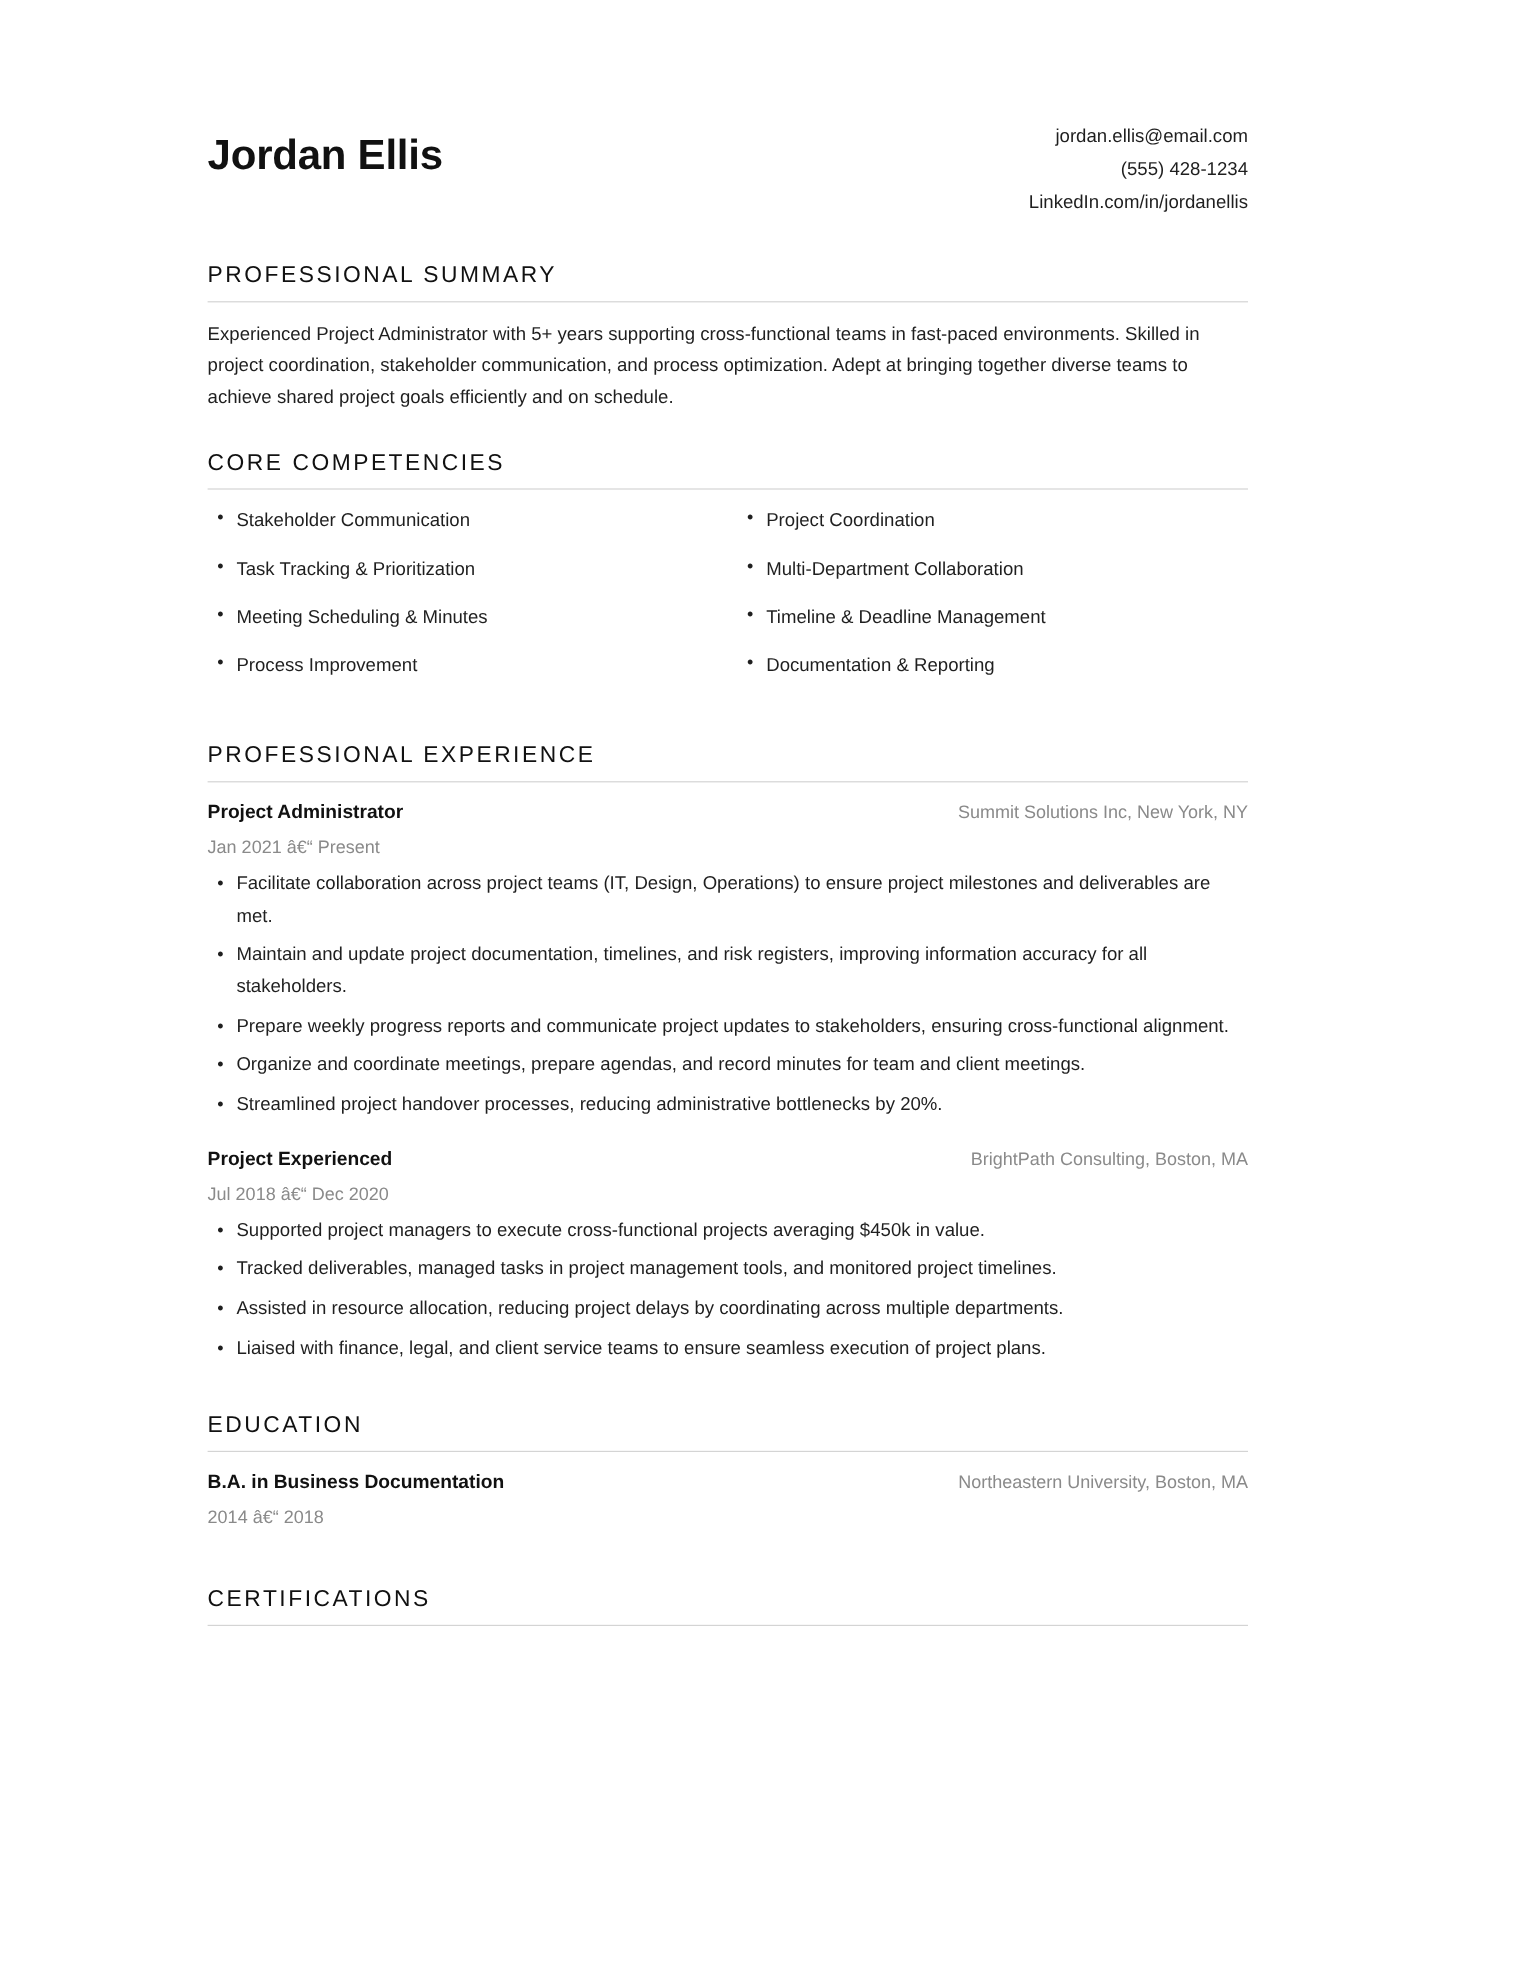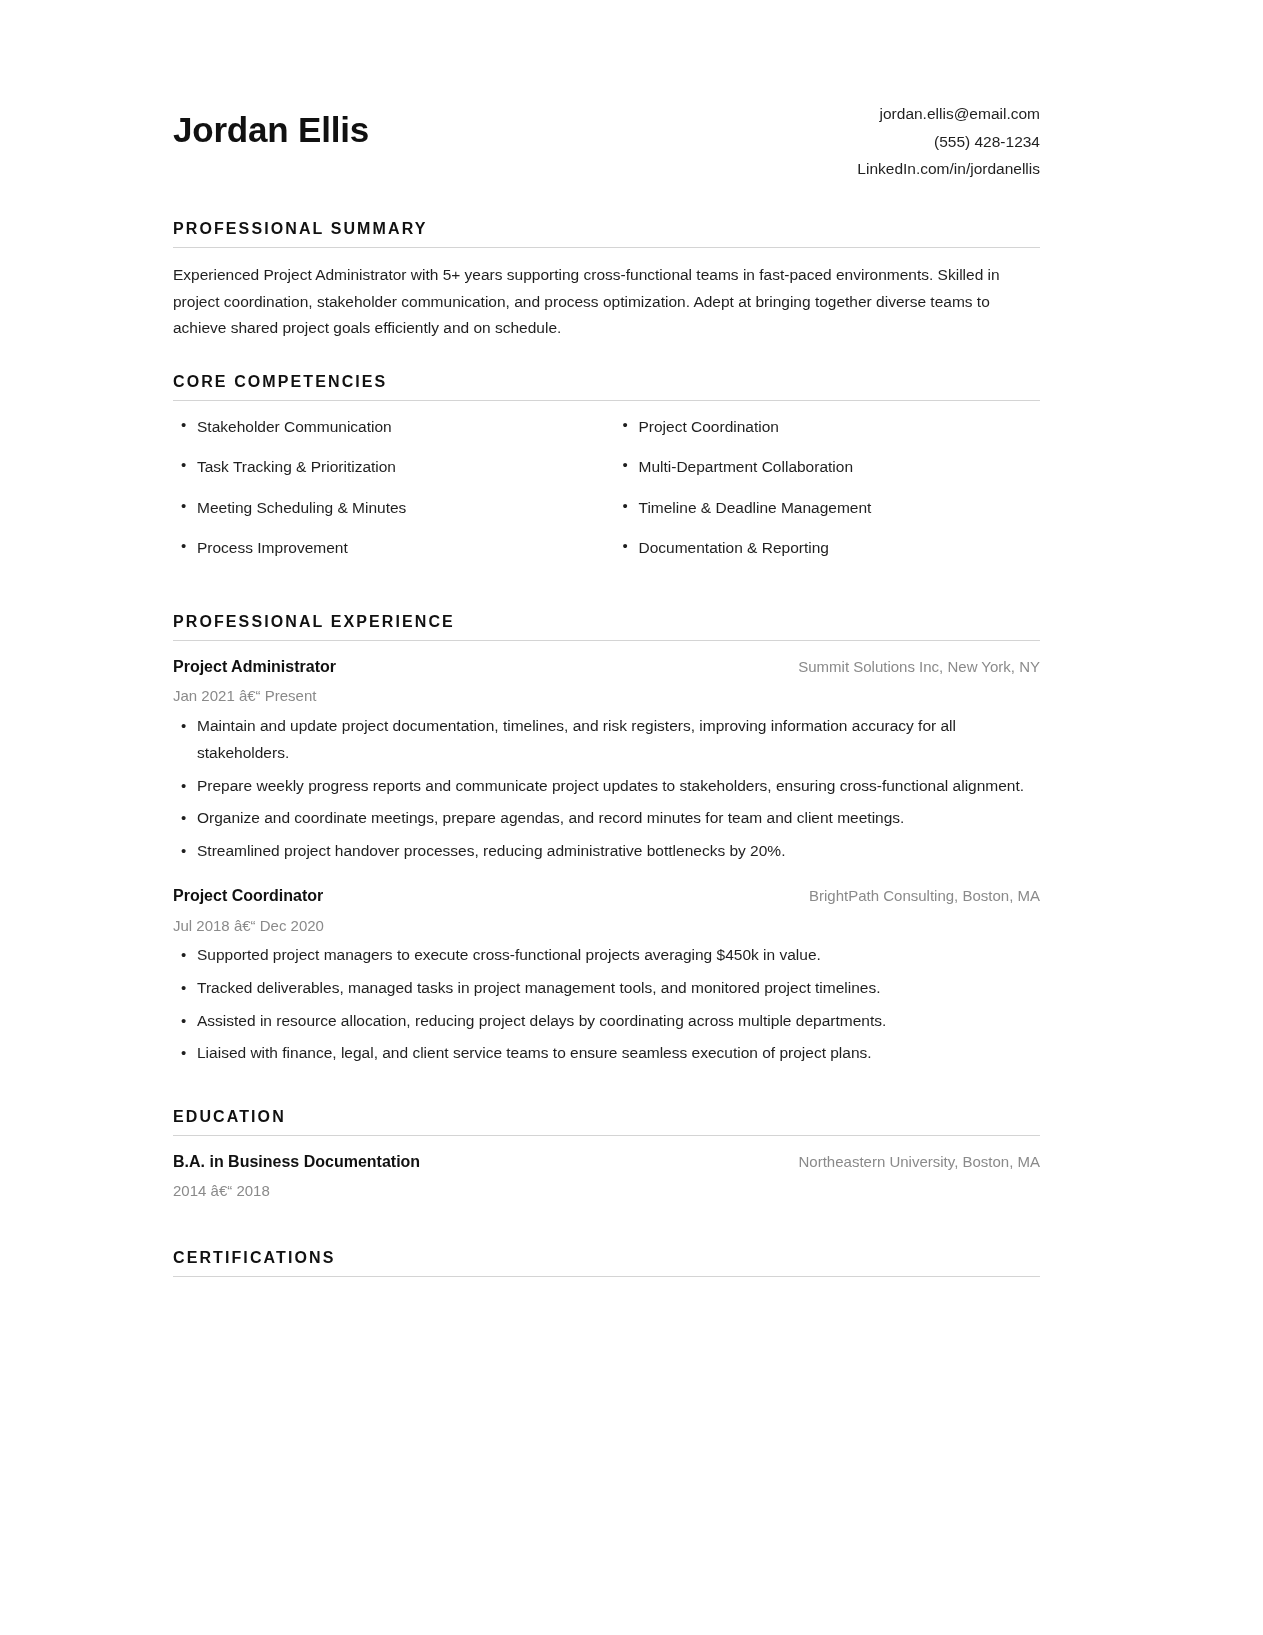--- a/index.html
+++ b/index.html
@@ -52,22 +52,22 @@
     font-size: 15.5px;
     line-height: 1.78;
     color: #1f1f1f;
     padding-top: 4px;
   }
   .contact div { white-space: nowrap; }
 
   
   .section { margin-top: 30px; }
   .section-title {
-    font-size: 16px;
-    font-weight: bold;
+    font-size: 19px;
+    font-weight: normal;
     letter-spacing: 2.1px;
     color: #111111;
     text-transform: uppercase;
     margin: 0 0 9px 0;
     line-height: 1.2;
   }
   .rule {
     border: 0;
     border-top: 1px solid #d4d4d4;
     margin: 0 0 14px 0;
@@ -216,30 +216,31 @@
       <h2 class="section-title">PROFESSIONAL EXPERIENCE</h2>
       <hr class="rule">
 
       <div class="entry">
         <div class="entry-head">
           <div class="entry-title">Project Administrator</div>
           <div class="entry-org">Summit Solutions Inc, New York, NY</div>
         </div>
         <div class="entry-dates">Jan 2021 â€“ Present</div>
         <ul class="bullets">
+          <li class="bullet">Facilitate collaboration across project teams (IT, Design, Operations) to ensure project milestones and deliverables are met.</li>
           <li class="bullet">Maintain and update project documentation, timelines, and risk registers, improving information accuracy for all stakeholders.</li>
           <li class="bullet">Prepare weekly progress reports and communicate project updates to stakeholders, ensuring cross-functional alignment.</li>
           <li class="bullet">Organize and coordinate meetings, prepare agendas, and record minutes for team and client meetings.</li>
           <li class="bullet">Streamlined project handover processes, reducing administrative bottlenecks by 20%.</li>
         </ul>
       </div>
 
       <div class="entry">
         <div class="entry-head">
-          <div class="entry-title">Project Coordinator</div>
+          <div class="entry-title">Project Experienced</div>
           <div class="entry-org">BrightPath Consulting, Boston, MA</div>
         </div>
         <div class="entry-dates">Jul 2018 â€“ Dec 2020</div>
         <ul class="bullets">
           <li class="bullet">Supported project managers to execute cross-functional projects averaging $450k in value.</li>
           <li class="bullet">Tracked deliverables, managed tasks in project management tools, and monitored project timelines.</li>
           <li class="bullet">Assisted in resource allocation, reducing project delays by coordinating across multiple departments.</li>
           <li class="bullet">Liaised with finance, legal, and client service teams to ensure seamless execution of project plans.</li>
         </ul>
       </div>

